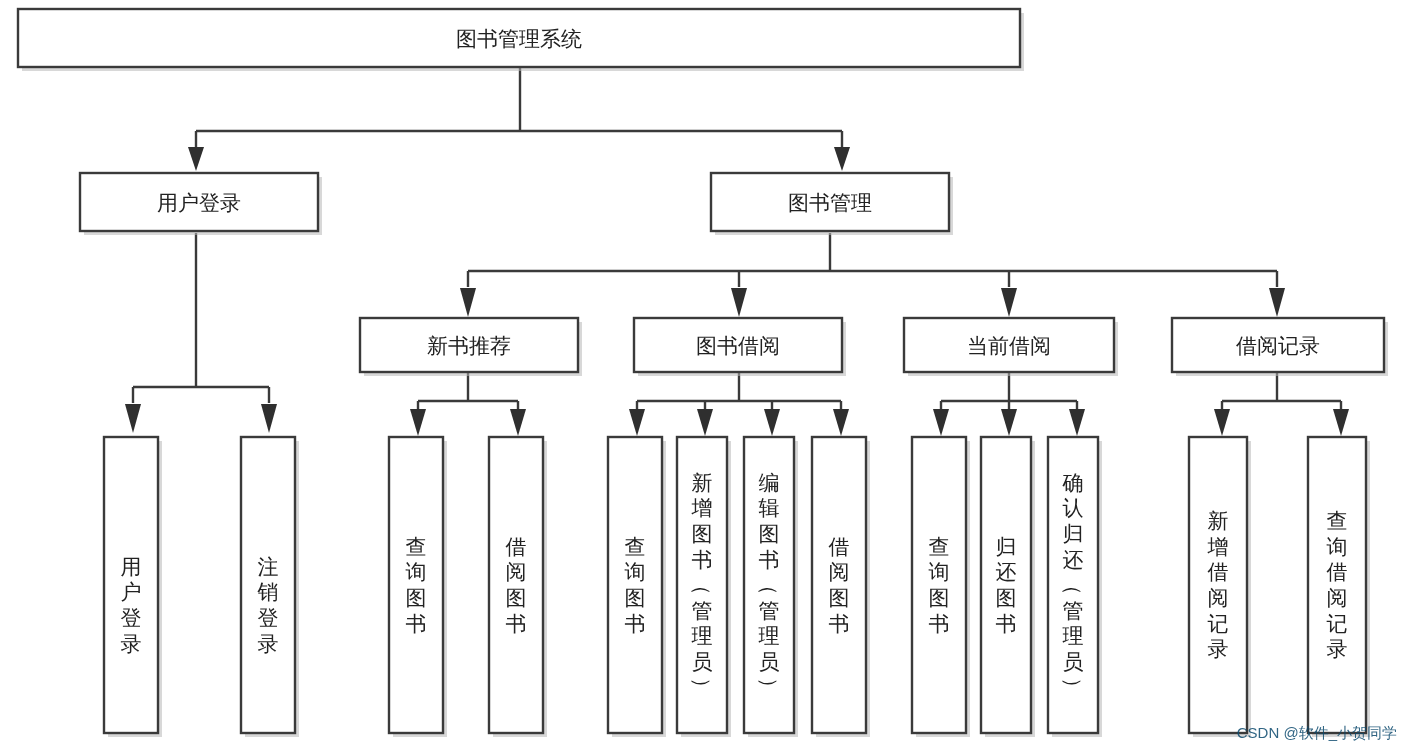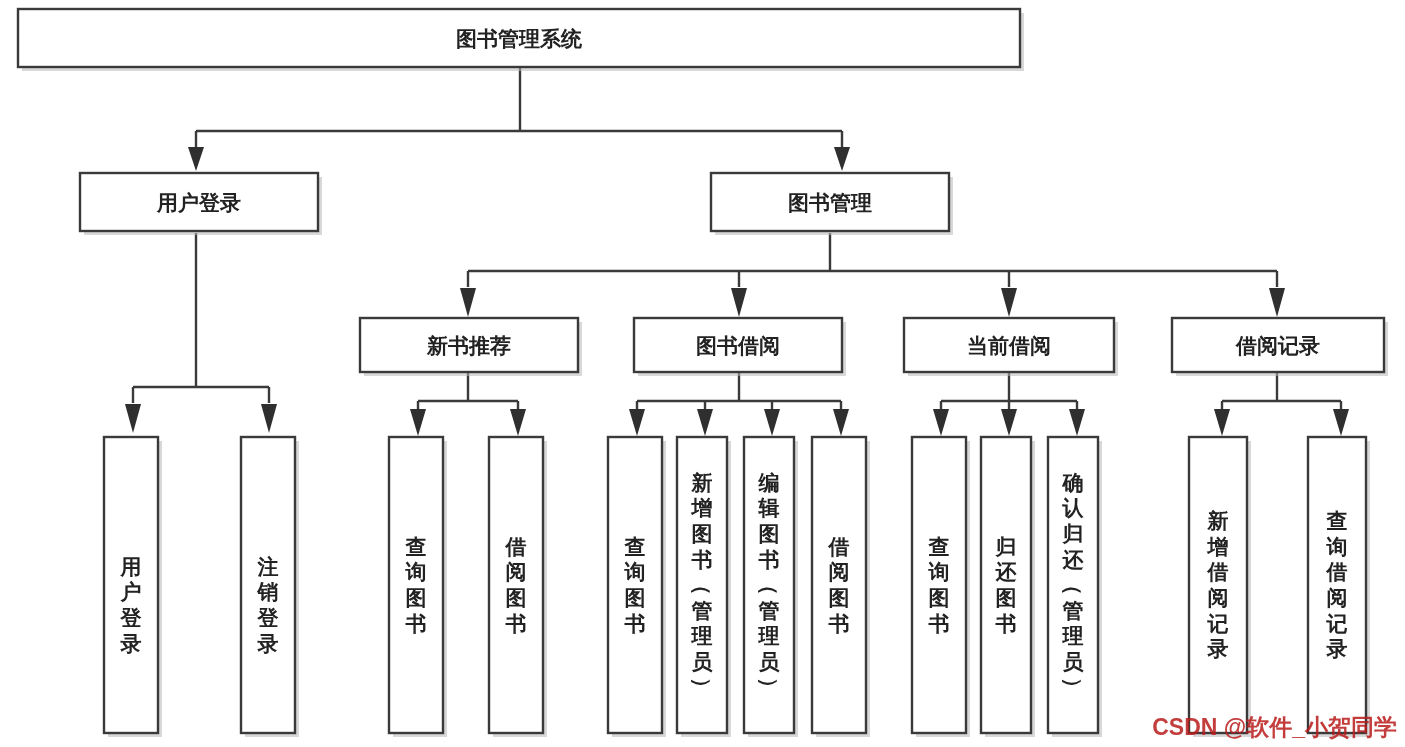--- a/index.html
+++ b/index.html
@@ -10,21 +10,20 @@
   }
   body {
     font-family: "Liberation Sans", "DejaVu Sans", sans-serif;
   }
   #diagram-root {
     position: relative;
     width: 1405px;
     height: 747px;
     background: #ffffff;
     overflow: hidden;
-    font-weight: bold;
   }
   svg.diagram-canvas {
     position: absolute;
     left: 0;
     top: 0;
     width: 1405px;
     height: 747px;
     display: block;
   }
   .node-box {
@@ -70,22 +69,22 @@
   }
   .vtext-cell span {
     display: block;
     text-align: center;
   }
   .watermark {
     position: absolute;
     right: 8px;
     bottom: 4px;
     font-family: "Liberation Sans", "DejaVu Sans", sans-serif;
-    font-size: 23px;
-    color: #b91c1c;
+    font-size: 15px;
+    color: #0c4a6e;
     opacity: 0.85;
     white-space: nowrap;
     pointer-events: none;
   }
 </style>
 </head>
 <body>
 
 <div id="diagram-root">
 

